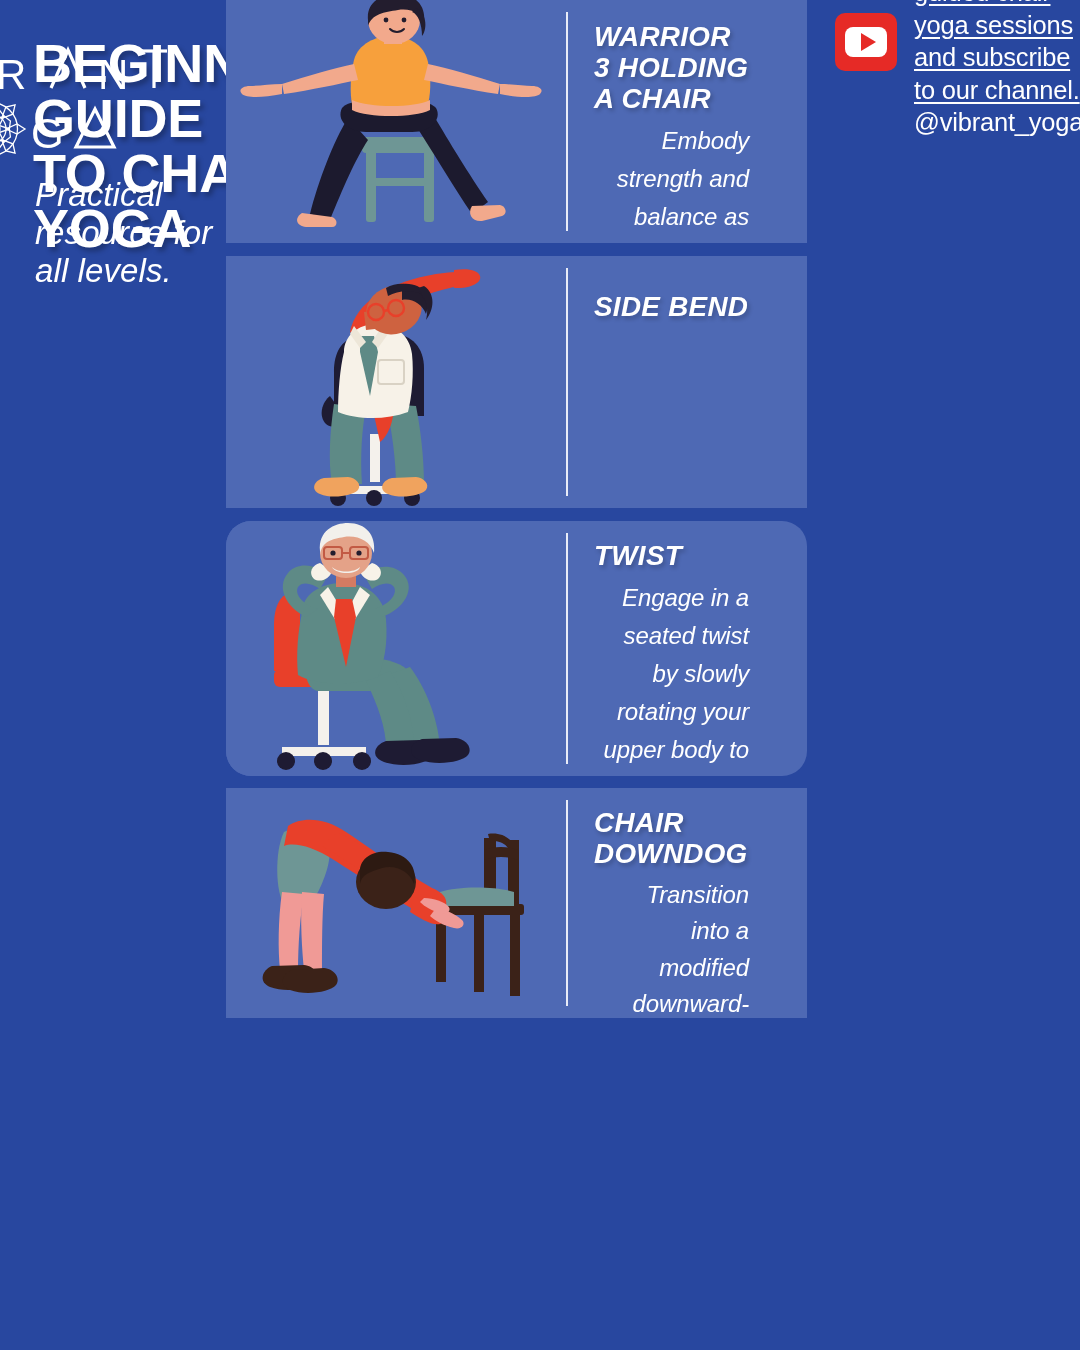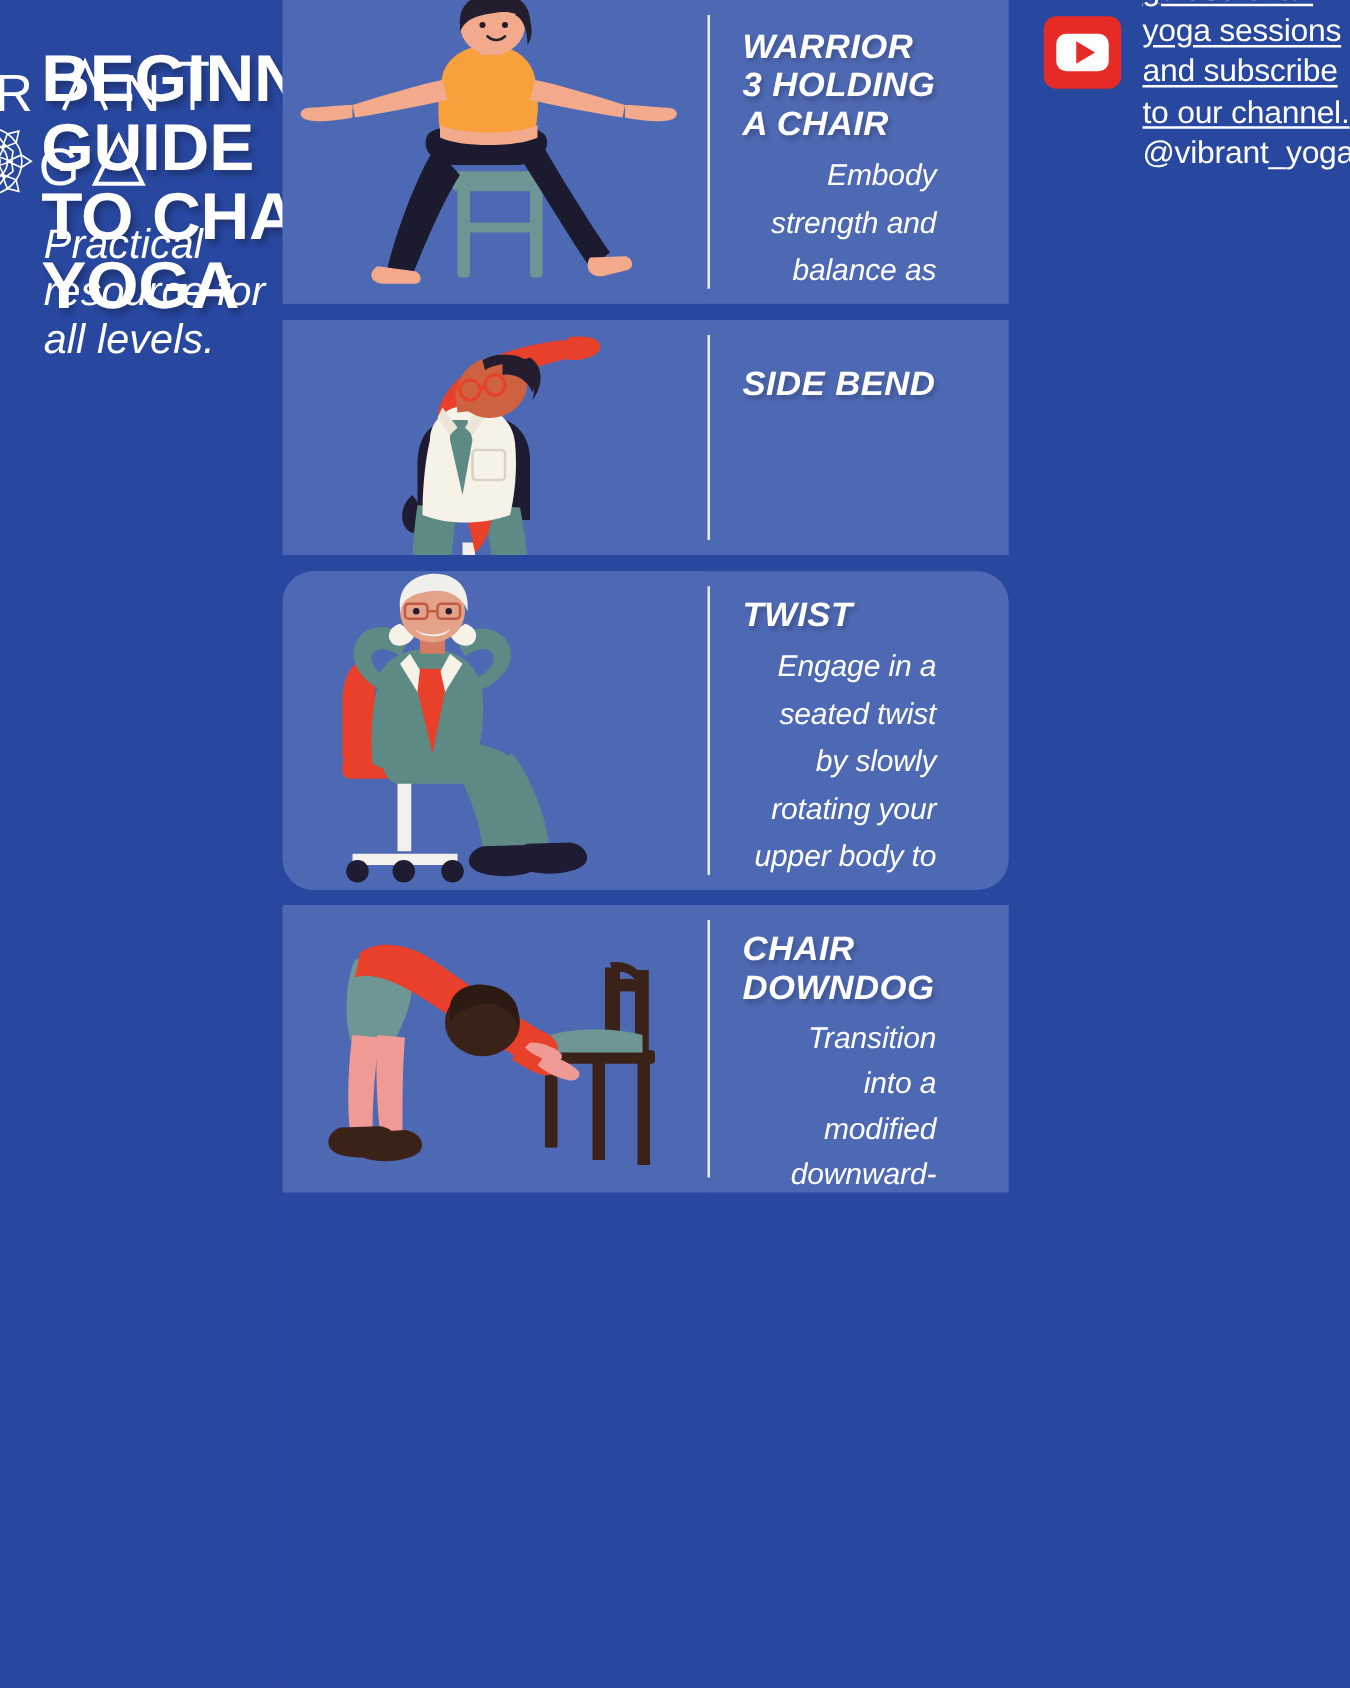--- a/index.html
+++ b/index.html
@@ -73,21 +73,21 @@
     background: #28479F;
   }
   .row {
     background: #4E69B4;
     display: flex;
     align-items: stretch;
     position: relative;
     overflow: hidden;
   }
   .row.r1 { height: 243px; }
-  .row.r2 { height: 188px; }
+  .row.r2 { height: 252px; }
   .row.r3 { height: 255px; border-radius: 25px; }
   .row.r4 { height: 230px; }
   .gap { height: 13px; background: #28479F; flex: 0 0 13px; }
   .gap-sm { height: 12px; background: #28479F; flex: 0 0 12px; }
 
   .row-illus {
     flex: 0 0 340px;
     position: relative;
   }
   .row-illus svg { display: block; }

